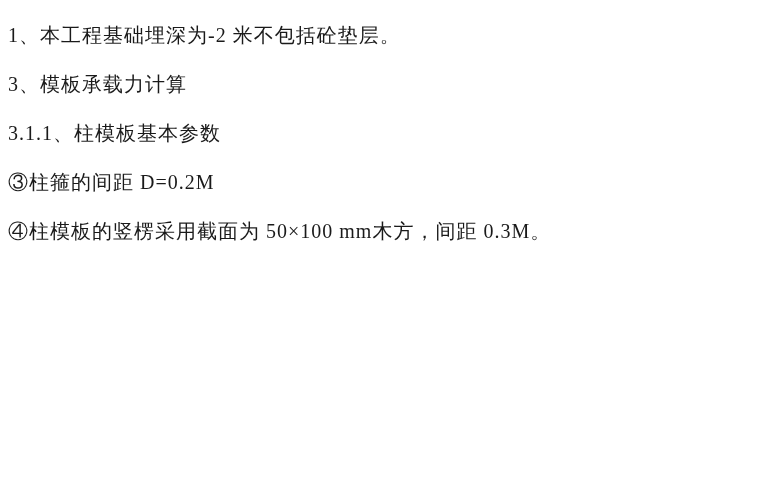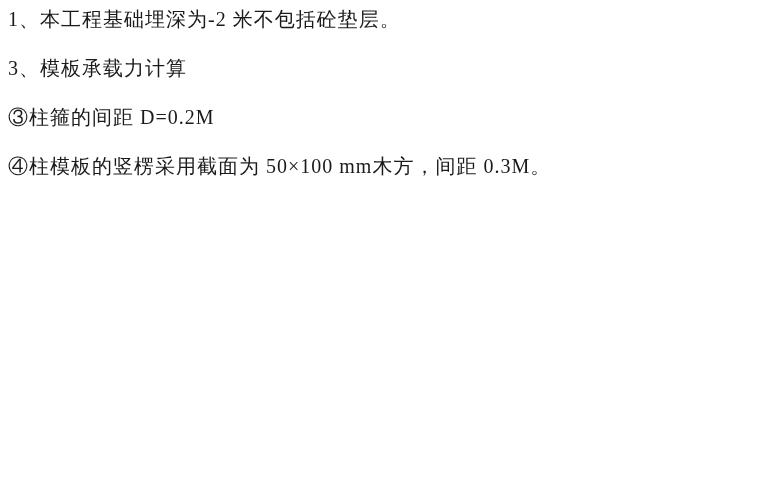--- a/index.html
+++ b/index.html
@@ -9,36 +9,37 @@
   }
   body {
     width: 760px;
     height: 490px;
     overflow: hidden;
   }
   .page {
     box-sizing: border-box;
     width: 760px;
     height: 490px;
-    padding: 8px 2px 0 8px;
+    padding: 24px 2px 0 8px;
     background: #ffffff;
     font-family: "Liberation Serif", "DejaVu Serif", serif;
     color: #1a1a1a;
   }
   .doc-line {
     margin: 0 0 27px 0;
     height: 22px;
     line-height: 22px;
     font-size: 20px;
     letter-spacing: 1px;
     white-space: nowrap;
     font-weight: 400;
   }
 </style>
 </head>
 <body>
 
 <div class="page">
   <p class="doc-line">1、本工程基础埋深为-2 米不包括砼垫层。</p>
   <p class="doc-line">3、模板承载力计算</p>
+  <p class="doc-line">3.1.1、柱模板基本参数</p>
   <p class="doc-line">③柱箍的间距 D=0.2M</p>
   <p class="doc-line">④柱模板的竖楞采用截面为 50×100 mm木方，间距 0.3M。</p>
 </div>
 
 </body></html>

